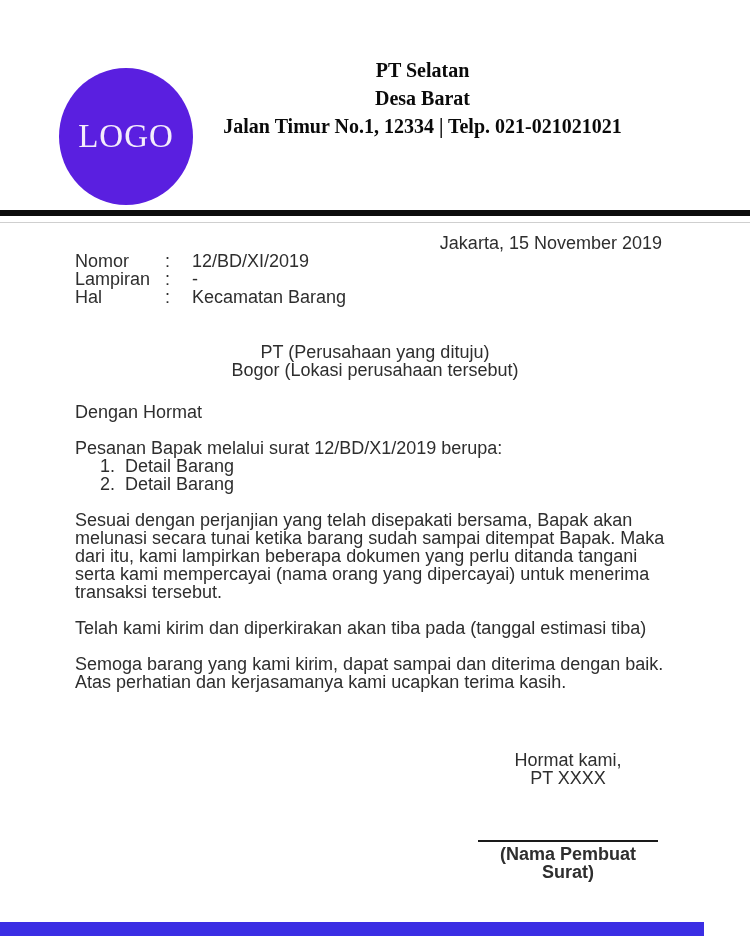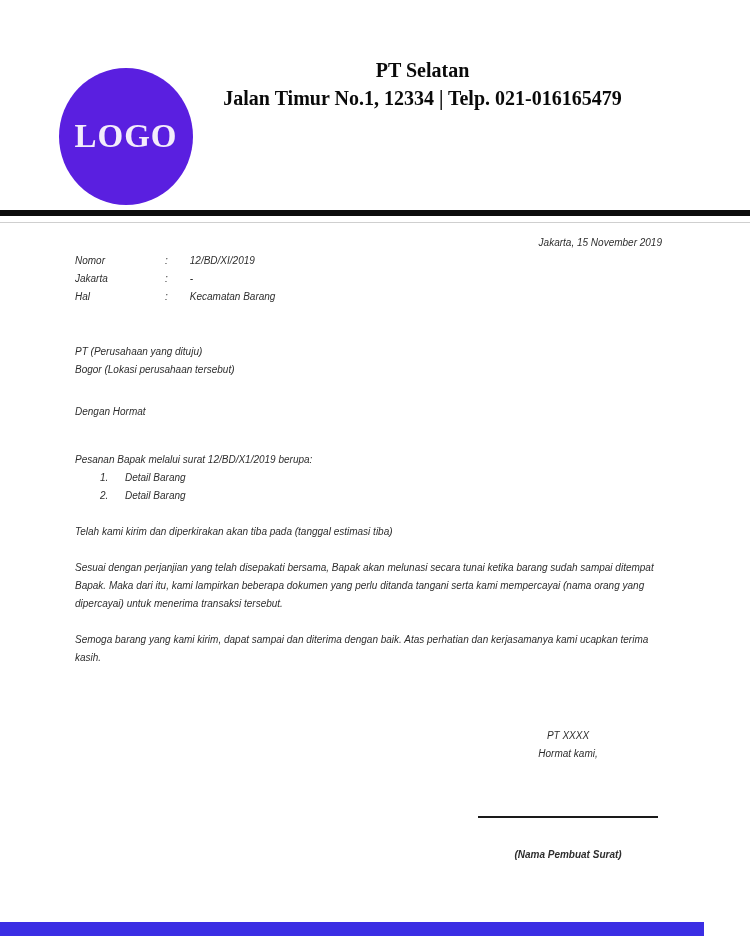--- a/index.html
+++ b/index.html
@@ -14,92 +14,93 @@
   
   .letterhead{position:relative;height:210px;}
   .logo-circle{
     position:absolute;left:59px;top:68px;
     width:134px;height:137px;border-radius:50%;
     background:#5a1fe0;
     display:flex;align-items:center;justify-content:center;
   }
   .logo-text{
     font-family:"Liberation Serif", serif;
-    font-weight:bold;font-size:33px;letter-spacing:1px;
+    font-weight:normal;font-size:33px;letter-spacing:1px;
     color:#f3ecfb;
   }
   .letterhead-text{
     padding-top:56px;padding-left:95px;
     text-align:center;
     font-family:"Liberation Serif", serif;
     font-weight:bold;color:#0a0a0a;
     font-size:20px;line-height:28px;
   }
   .divider-thick{height:6px;background:#0d0d0d;}
   .divider-thin{height:1px;background:#cfcfcf;margin-top:6px;}
   
-  .content{padding:0 75px;font-size:10px;line-height:18px;font-style:italic;}
+  .content{padding:0 75px;font-size:18px;line-height:18px;}
   .date-line{margin-top:11px;text-align:right;padding-right:13px;}
   .meta-row{display:flex;}
   .meta-label{width:90px;flex:0 0 90px;}
   .meta-value{margin-left:22px;}
-  .recipient{margin-top:37px;}
+  .recipient{margin-top:37px;text-align:center;}
   .salutation{margin-top:24px;}
-  .intro{margin-top:30px;}
+  .intro{margin-top:18px;}
   .list{padding-left:25px;}
   .list-item{display:flex;}
   .list-num{width:25px;flex:0 0 25px;}
   .para{margin:18px 0 0 0;}
   
   .closing{
     margin-top:60px;width:188px;
     margin-left:auto;margin-right:13px;
     text-align:center;
   }
   .sig-line{
     margin:53px auto 0 auto;width:180px;height:0;
     border-top:2px solid #1a1a1a;
   }
-  .signer-name{margin-top:28px;font-weight:bold;}
+  .signer-name{margin-top:3px;font-weight:bold;}
   
   .footer-bar{
     position:absolute;left:0;bottom:1px;
     width:704px;height:14px;
     background:#3b2ee4;
   }
 </style>
 </head>
 <body>
 
 <div class="page">
 
   <div class="letterhead">
     <div class="logo-circle" style="background: rgb(90, 31, 224);">
       <span class="logo-text" style="color: rgb(243, 236, 251);">LOGO</span>
     </div>
     <div class="letterhead-text">
       <div>PT Selatan</div>
-      <div>Jalan Timur No.1, 12334 | Telp. 021-016165479</div>
+      <div>Desa Barat</div>
+      <div>Jalan Timur No.1, 12334 | Telp. 021-021021021</div>
     </div>
   </div>
   <div class="divider-thick" style="background: rgb(13, 13, 13);"></div>
   <div class="divider-thin" style="background: rgb(207, 207, 207);"></div>
 
   <div class="content">
 
     <div class="date-line">Jakarta, 15 November 2019</div>
 
     <div class="meta">
       <div class="meta-row">
         <span class="meta-label">Nomor</span>
           <span class="meta-colon">:</span>
           <span class="meta-value">12/BD/XI/2019</span>
       </div>
       <div class="meta-row">
-        <span class="meta-label">Jakarta</span>
+        <span class="meta-label">Lampiran</span>
           <span class="meta-colon">:</span>
           <span class="meta-value">-</span>
       </div>
       <div class="meta-row">
         <span class="meta-label">Hal</span>
           <span class="meta-colon">:</span>
           <span class="meta-value">Kecamatan Barang</span>
       </div>
     </div>
 
@@ -116,27 +117,27 @@
       <div class="list-item">
         <span class="list-num">1.</span>
           <span>Detail Barang</span>
       </div>
       <div class="list-item">
         <span class="list-num">2.</span>
           <span>Detail Barang</span>
       </div>
     </div>
 
+    <p class="para">Sesuai dengan perjanjian yang telah disepakati bersama, Bapak akan melunasi secara tunai ketika barang sudah sampai ditempat Bapak. Maka dari itu, kami lampirkan beberapa dokumen yang perlu ditanda tangani serta kami mempercayai (nama orang yang dipercayai) untuk menerima transaksi tersebut.</p>
     <p class="para">Telah kami kirim dan diperkirakan akan tiba pada (tanggal estimasi tiba)</p>
-    <p class="para">Sesuai dengan perjanjian yang telah disepakati bersama, Bapak akan melunasi secara tunai ketika barang sudah sampai ditempat Bapak. Maka dari itu, kami lampirkan beberapa dokumen yang perlu ditanda tangani serta kami mempercayai (nama orang yang dipercayai) untuk menerima transaksi tersebut.</p>
     <p class="para">Semoga barang yang kami kirim, dapat sampai dan diterima dengan baik. Atas perhatian dan kerjasamanya kami ucapkan terima kasih.</p>
 
     <div class="closing">
+      <div>Hormat kami,</div>
       <div>PT XXXX</div>
-      <div>Hormat kami,</div>
       <div class="sig-line"></div>
       <div class="signer-name">(Nama Pembuat Surat)</div>
     </div>
 
   </div>
 
   <div class="footer-bar" style="background: rgb(59, 46, 228);"></div>
 
 </div>
 

